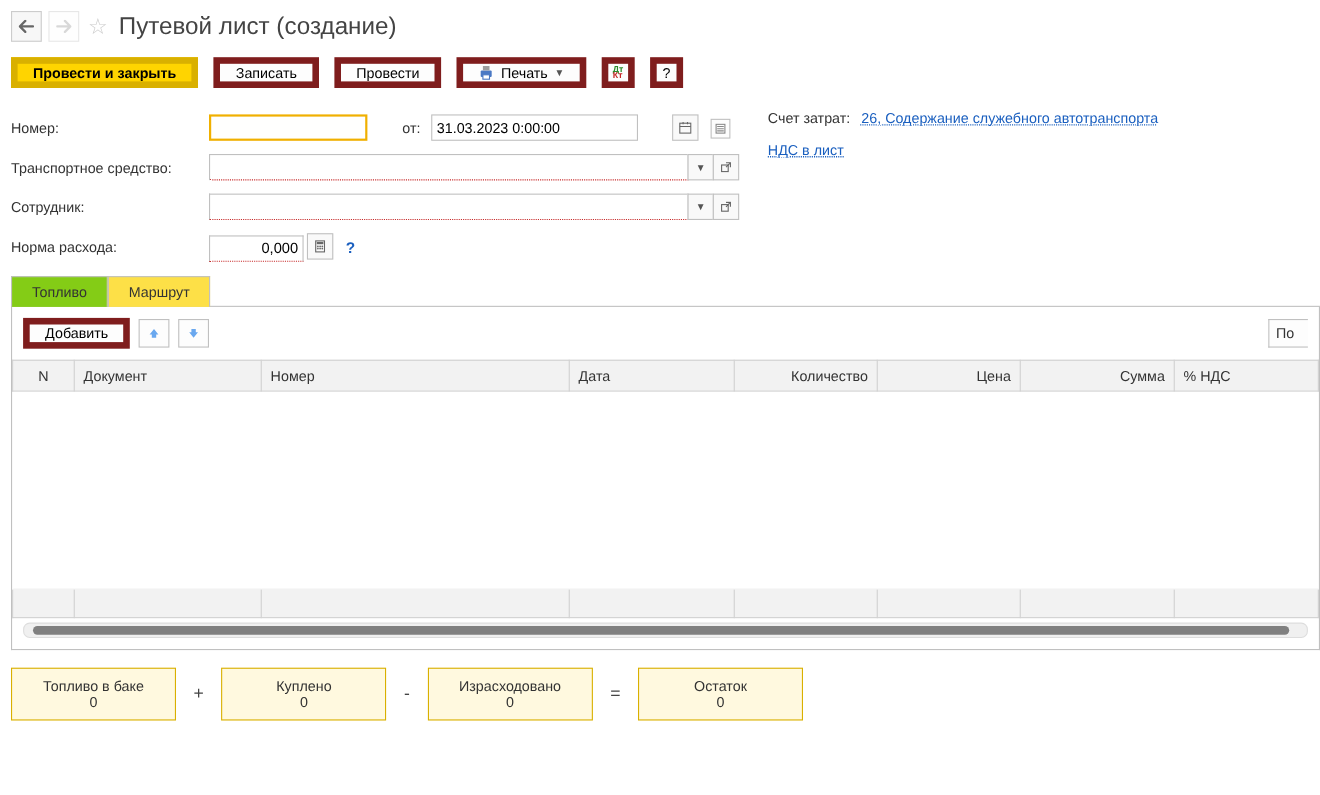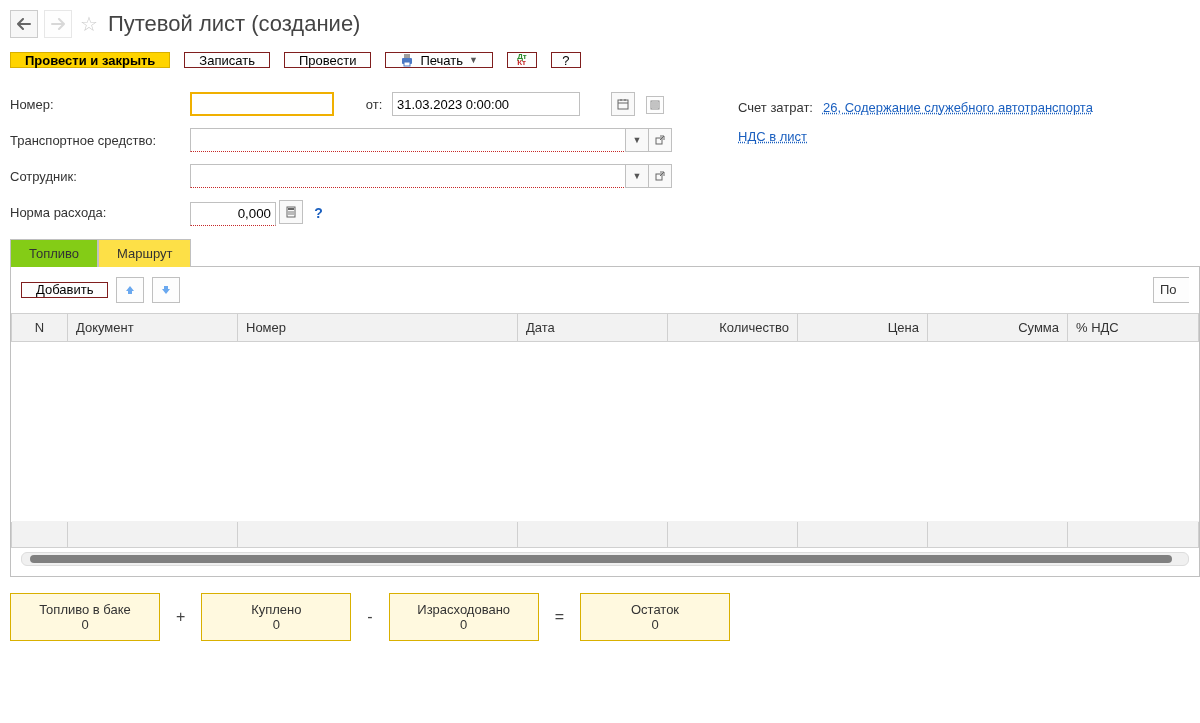--- a/index.html
+++ b/index.html
@@ -14,21 +14,21 @@
 .header-row { display: flex; align-items: center; gap: 6px; margin-bottom: 14px; }
 .nav-btn {
   width: 28px; height: 28px; border: 1px solid #ccc; background: #f7f7f7;
   display: flex; align-items: center; justify-content: center; cursor: pointer;
 }
 .nav-btn.disabled { opacity: 0.45; background: #fdfdfd; }
 .star-icon { color: #ccc; font-size: 20px; margin: 0 4px 0 2px; }
 .page-title { font-size: 22px; color: #444; font-weight: normal; }
 .toolbar { display: flex; align-items: center; gap: 14px; margin-bottom: 18px; }
 .btn {
-  height: 16px; padding: 0 14px; border: 1px solid #7f1d1d; background: #fdfdfd;
+  height: 28px; padding: 0 14px; border: 6px solid #7f1d1d; background: #fdfdfd;
   font-size: 13px; cursor: pointer; display: inline-flex; align-items: center; gap: 6px;
 }
 .btn.primary { background: #ffd400; border-color: #d9b000; font-weight: bold; }
 .btn.icon-only { padding: 0; width: 30px; justify-content: center; }
 .dtkt-icon { font-size: 8px; line-height: 6px; text-align: left; }
 .dtkt-icon .dt { color: #2a8a2a; font-weight: bold; display: block; }
 .dtkt-icon .kt { color: #c62828; font-weight: bold; display: block; }
 .form-table { border-collapse: separate; border-spacing: 0; }
 .form-table td { padding: 6px 6px 6px 0; vertical-align: middle; }
 .form-label { color: #333; width: 180px; }
@@ -37,21 +37,21 @@
 }
 .text-input.highlight { border: 2px solid #f0b000; background: #fffffe; }
 .date-input { width: 188px; }
 .cal-btn { width: 24px; height:24px; border:1px solid #c0c0c0; background:#f9f9f9; display:inline-flex;align-items:center;justify-content:center; cursor:pointer; margin-left:-1px;}
 .small-ref-btn { width:18px; height:18px; border:1px solid #c0c0c0; background:#fdfdfd; display:inline-flex;align-items:center;justify-content:center; font-size:10px; color:#777; margin-left:8px;}
 .lookup-wrap { display:flex; }
 .lookup-input {
   height:24px; width:436px; border:1px solid #c0c0c0; border-bottom:1px dotted #c62828; padding:0 4px;
 }
 .lookup-btn { width:24px; height:24px; border:1px solid #c0c0c0; background:#f9f9f9; margin-left:-1px; display:inline-flex;align-items:center;justify-content:center; cursor:pointer;}
-.right-panel { position:absolute; left:738px; top:100px; }
+.right-panel { position:absolute; left:698px; top:100px; }
 .right-row { display:flex; gap:10px; margin-bottom:14px; }
 .link { color:#1a5fbf; text-decoration: underline dotted; cursor:pointer; }
 .num-input { width:86px; height:24px; border:1px solid #c0c0c0; text-align:right; padding:0 4px; border-bottom:1px dotted #c62828;}
 .help-q { color:#1a5fbf; font-weight:bold; margin-left:8px; font-size:14px; }
 
 .tabs-row { display:flex; align-items:flex-end; border-bottom:1px solid #c0c0c0; margin-top:6px; }
 .tab {
   padding:6px 18px; border:1px solid #c0c0c0; border-bottom:none; margin-right:0px;
   background:#fde047; color:#333; cursor:pointer; position:relative; top:1px;
 }

